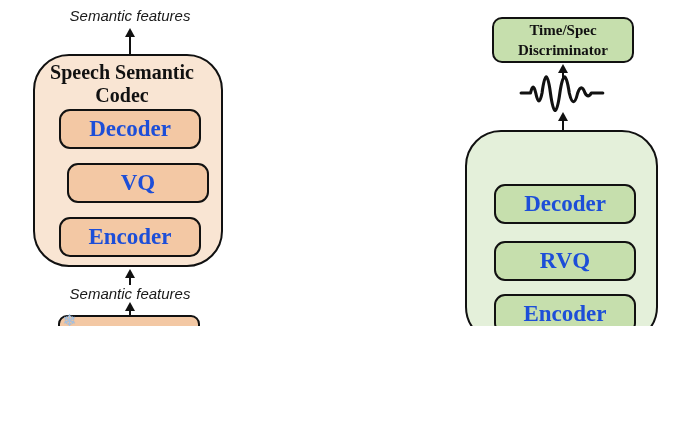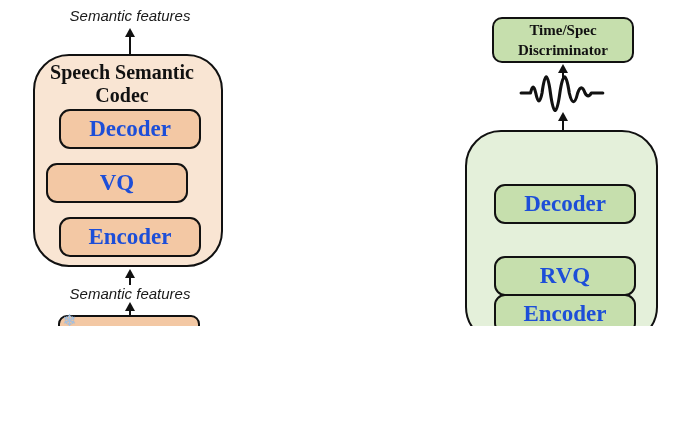--- a/index.html
+++ b/index.html
@@ -107,21 +107,21 @@
 
 <div class="canvas">
 
   <div class="flabel" style="left:55px;top:7px;">Semantic features</div>
 
   <div class="arrow" style="left:125px;top:28px;height:27px;"></div>
 
   <div class="bigbox left" style="left:33px;top:54px;width:190px;height:213px;">
     <div class="bigtitle">Speech Semantic Codec</div>
     <div class="block peach" style="left:24px;top:53px;width:142px;height:40px;">Decoder</div>
-    <div class="block peach" style="left:11px;top:107px;width:142px;height:40px;">VQ</div>
+    <div class="block peach" style="left:32px;top:107px;width:142px;height:40px;">VQ</div>
     <div class="block peach" style="left:24px;top:161px;width:142px;height:40px;">Encoder</div>
   </div>
 
   <div class="arrow" style="left:125px;top:269px;height:16px;"></div>
 
   <div class="flabel" style="left:55px;top:285px;">Semantic features</div>
 
   <div class="arrow" style="left:125px;top:302px;height:13px;"></div>
 
   <div class="smallbox" style="left:58px;top:315px;width:142px;height:34px;border-radius:9px;font-size:17px;background:var(--left-inner,#F3C8A4);">
@@ -145,21 +145,21 @@
   <div class="wave" style="left:519px;top:74px;width:88px;height:38px;">
     <svg viewBox="0 0 84 52" preserveAspectRatio="none">
       <path d="M2 26 H11 Q13.5 10 16 26 Q19 48 22 26 Q26 -18 30 26 Q34.5 74 39 26 Q43.5 -18 48 26 Q52 50 56 26 Q59.5 12 63 26 Q66 34 69 26 H80"></path>
     </svg>
   </div>
 
   <div class="arrow" style="left:558px;top:112px;height:18px;"></div>
 
   <div class="bigbox right" style="left:465px;top:130px;width:193px;height:213px;">
     <div class="block green" style="left:27px;top:52px;width:142px;height:40px;">Decoder</div>
-    <div class="block green" style="left:27px;top:124px;width:142px;height:40px;text-align:center;">RVQ</div>
+    <div class="block green" style="left:27px;top:109px;width:142px;height:40px;text-align:center;">RVQ</div>
     <div class="block green" style="left:27px;top:162px;width:142px;height:40px;">Encoder</div>
   </div>
 
   <div class="arrow" style="left:558px;top:345px;height:21px;"></div>
 
   <div class="wave" style="left:519px;top:364px;width:88px;height:38px;">
     <svg viewBox="0 0 84 52" preserveAspectRatio="none">
       <path d="M2 26 H11 Q13.5 10 16 26 Q19 48 22 26 Q26 -18 30 26 Q34.5 74 39 26 Q43.5 -18 48 26 Q52 50 56 26 Q59.5 12 63 26 Q66 34 69 26 H80"></path>
     </svg>
   </div>

